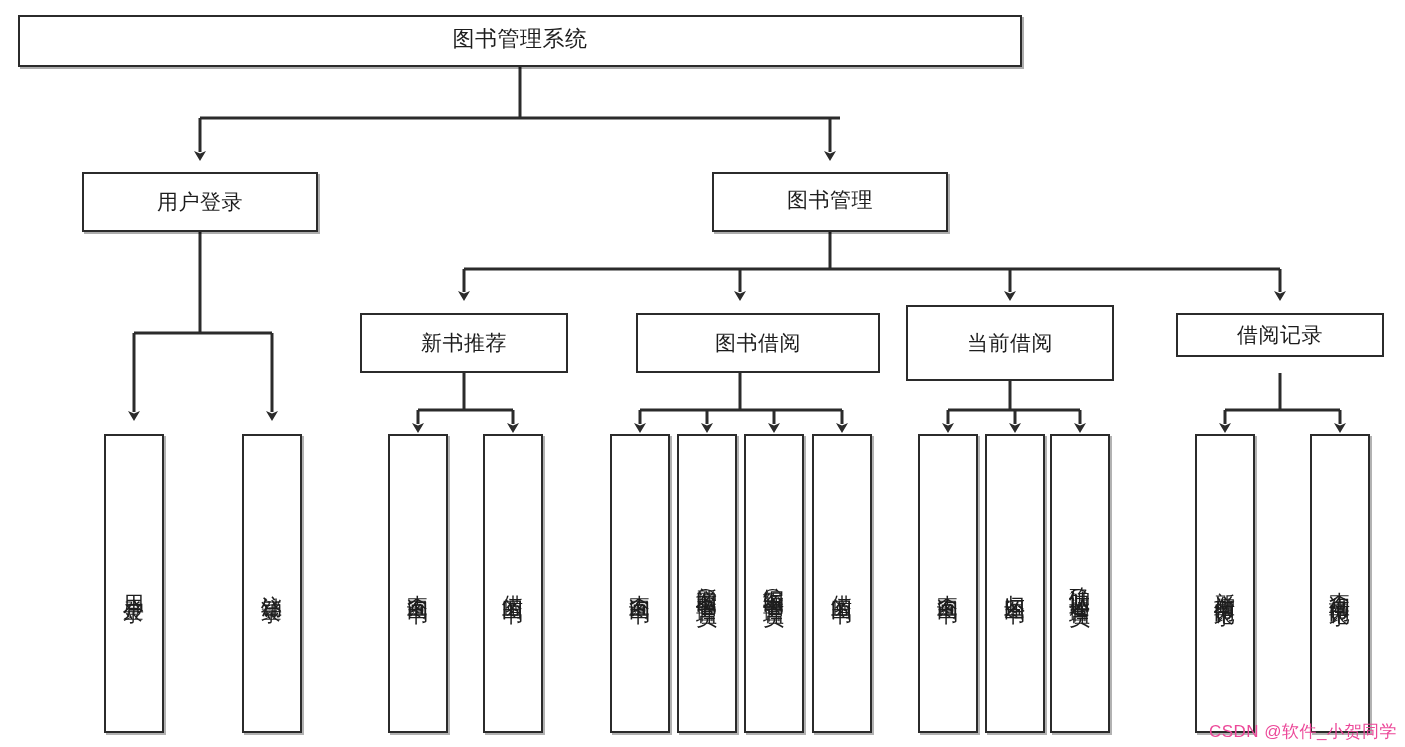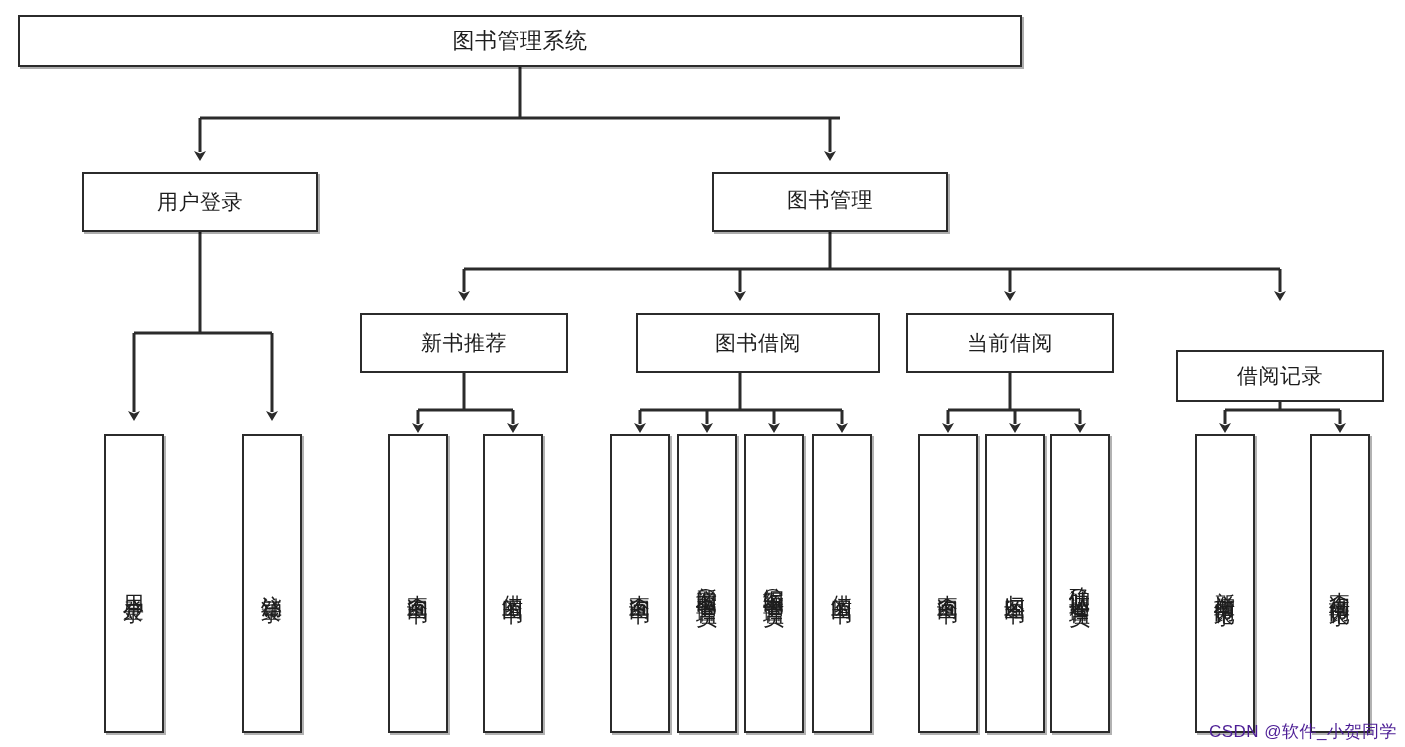--- a/index.html
+++ b/index.html
@@ -67,21 +67,21 @@
     letter-spacing: 3px;
     line-height: 1;
     white-space: nowrap;
     text-align: center;
   }
   .watermark {
     position: absolute;
     right: 8px;
     bottom: 4px;
     font-size: 17px;
-    color: #4c1d95;
+    color: #ec4899;
     white-space: nowrap;
     letter-spacing: 0.5px;
     pointer-events: none;
   }
 </style>
 </head>
 <body>
 
 <div id="diagram-root">
 
@@ -128,41 +128,41 @@
       <path d="M1015,410 L1015,424" marker-end="url(#arrowhead)"></path>
       <path d="M1080,410 L1080,424" marker-end="url(#arrowhead)"></path>
 
       <path d="M1280,373 L1280,410"></path>
       <path d="M1225,410 L1340,410"></path>
       <path d="M1225,410 L1225,424" marker-end="url(#arrowhead)"></path>
       <path d="M1340,410 L1340,424" marker-end="url(#arrowhead)"></path>
     </g>
   </svg>
 
-  <div class="node-box root shadowed" style="left:18px; top:15px; width:1004px; height:52px;">
+  <div class="node-box root shadowed" style="left:18px; top:15px; width:1004px; height:52px;font-family:Liberation Mono, monospace;">
     <span class="node-label-h">图书管理系统</span>
   </div>
 
   <div class="node-box shadowed" style="left:82px; top:172px; width:236px; height:60px;">
     <span class="node-label-h">用户登录</span>
   </div>
   <div class="node-box shadowed" style="left:712px; top:172px; width:236px; height:60px;font-family:Liberation Mono, monospace;">
     <span class="node-label-h">图书管理</span>
   </div>
 
   <div class="node-box" style="left:360px; top:313px; width:208px; height:60px;">
     <span class="node-label-h">新书推荐</span>
   </div>
   <div class="node-box" style="left:636px; top:313px; width:244px; height:60px;">
     <span class="node-label-h">图书借阅</span>
   </div>
-  <div class="node-box" style="left:906px; top:313px; width:208px; height:60px;">
+  <div class="node-box" style="left:906px; top:305px; width:208px; height:76px;">
     <span class="node-label-h">当前借阅</span>
   </div>
-  <div class="node-box" style="left:1176px; top:313px; width:208px; height:52px;margin-top:37px;">
+  <div class="node-box" style="left:1176px; top:313px; width:208px; height:44px;">
     <span class="node-label-h">借阅记录</span>
   </div>
 
   <div class="leaf-box" style="left:104px; top:434px; width:60px; height:299px;">
     <span class="node-label-v">用户登录</span>
   </div>
   <div class="leaf-box" style="left:242px; top:434px; width:60px; height:299px;">
     <span class="node-label-v">注销登录</span>
   </div>
 

